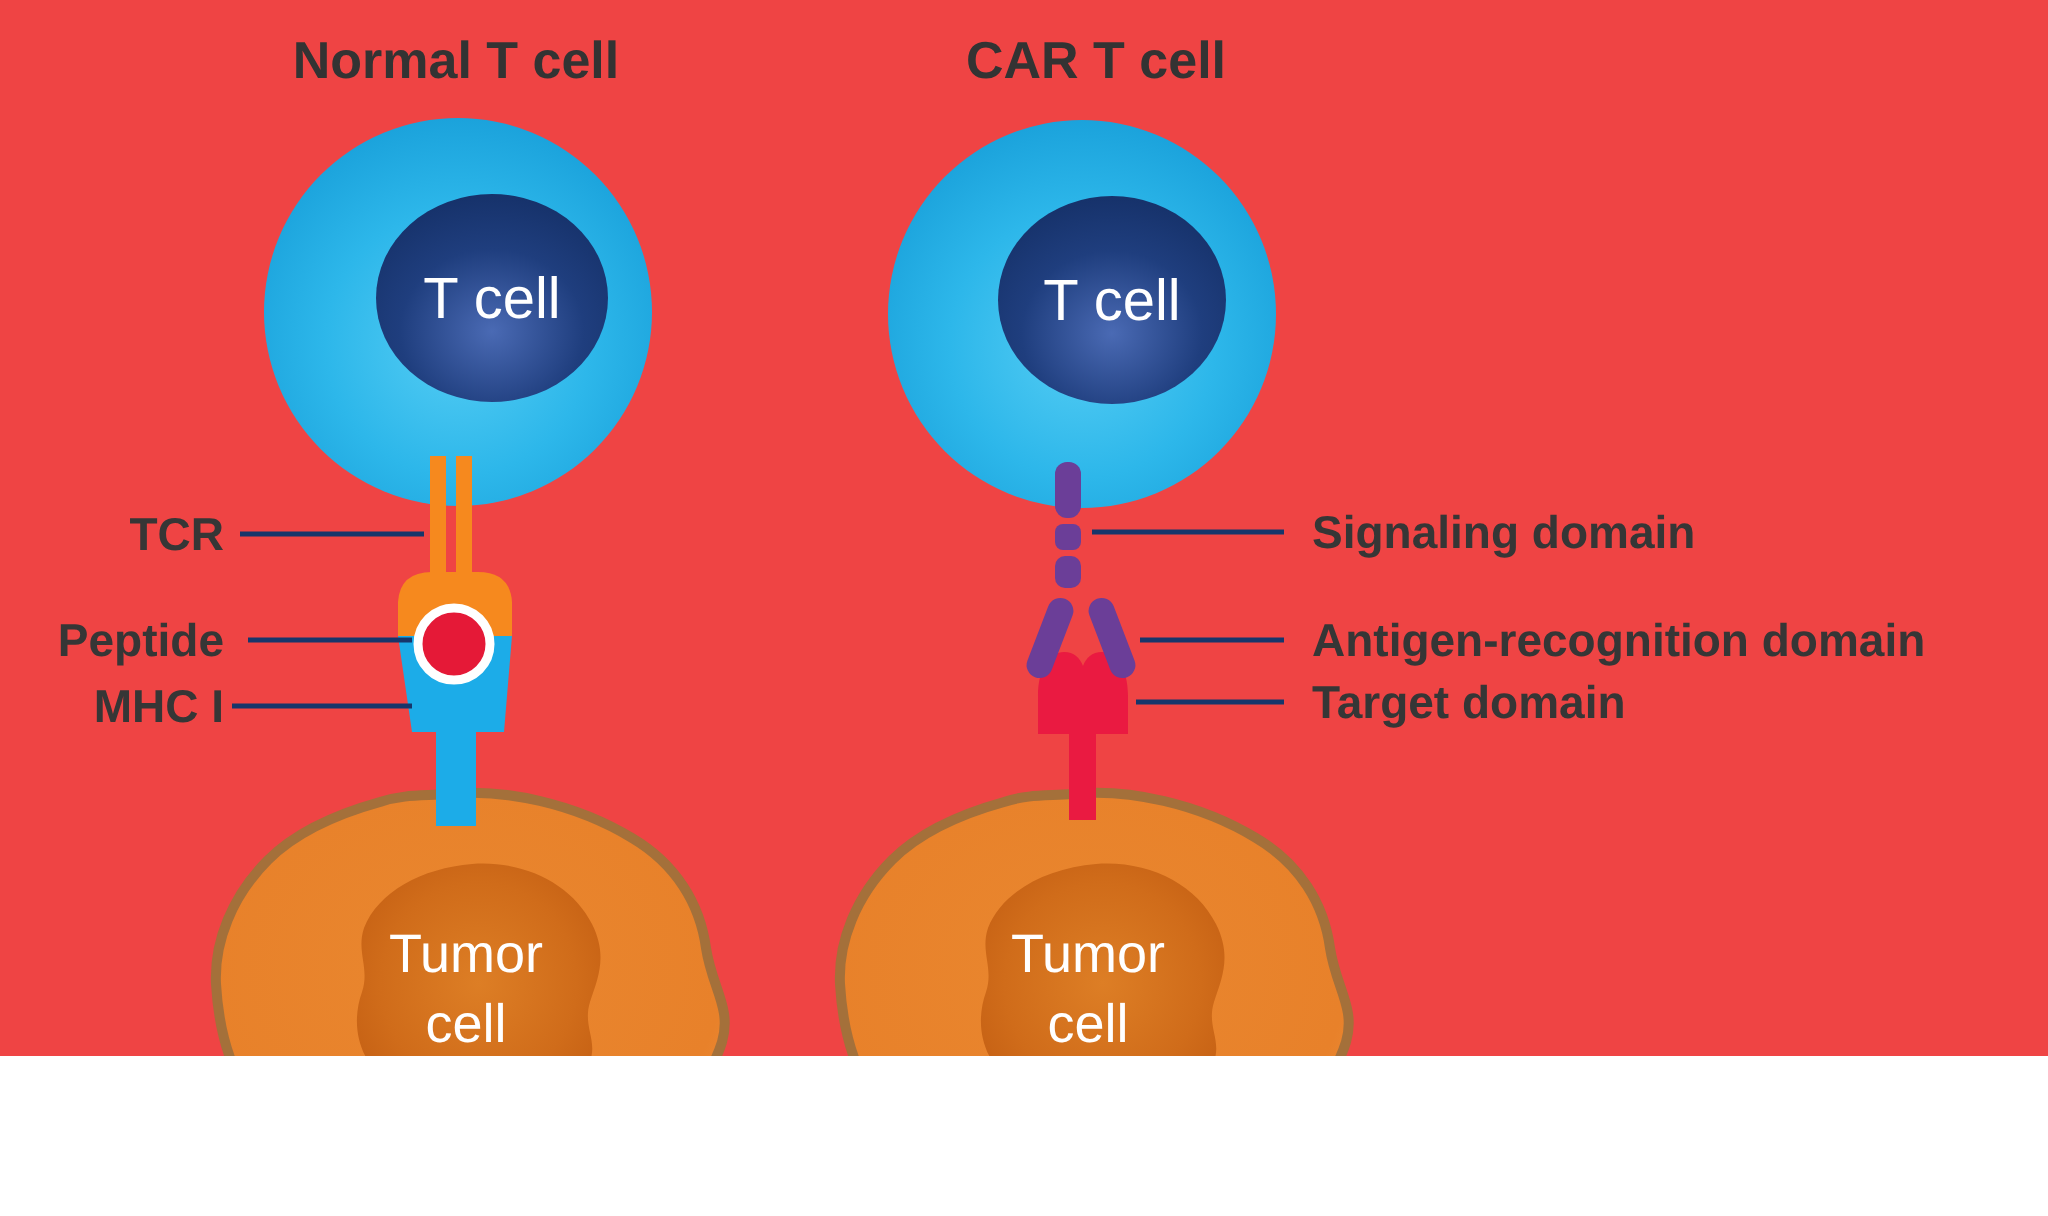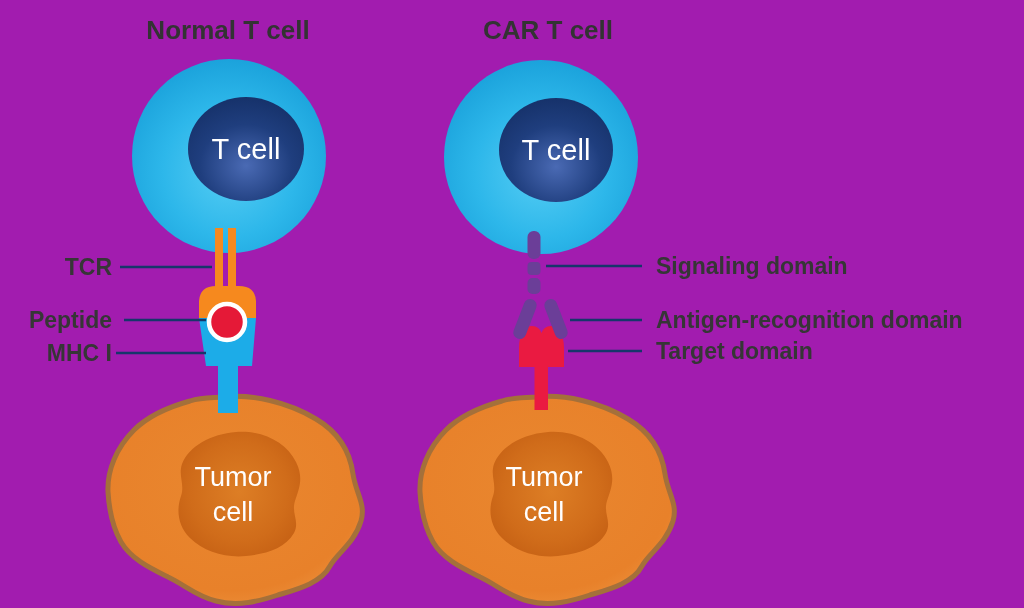--- a/index.html
+++ b/index.html
@@ -1,16 +1,16 @@
 <!DOCTYPE html>
 <html><head>
 <meta charset="utf-8">
 <style>
   html,body{margin:0;padding:0;background:#ffffff;}
-  .canvas{position:relative;width:1024px;height:608px;background:#a21caf;overflow:hidden;
+  .canvas{position:relative;width:1024px;height:528px;background:#ef4444;overflow:hidden;
           font-family:"Liberation Sans", sans-serif;}
   svg{display:block;}
   text{font-family:"Liberation Sans", sans-serif;}
   .title-text{font-size:26px;font-weight:bold;fill:#333333;}
   .label-text{font-size:23px;font-weight:bold;fill:#363636;}
   .cell-text{font-size:29px;fill:#ffffff;}
   .tumor-text{font-size:27px;fill:#ffffff;}
   .leader{stroke:#17366b;stroke-width:2.5;fill:none;}
 </style>
 </head>

